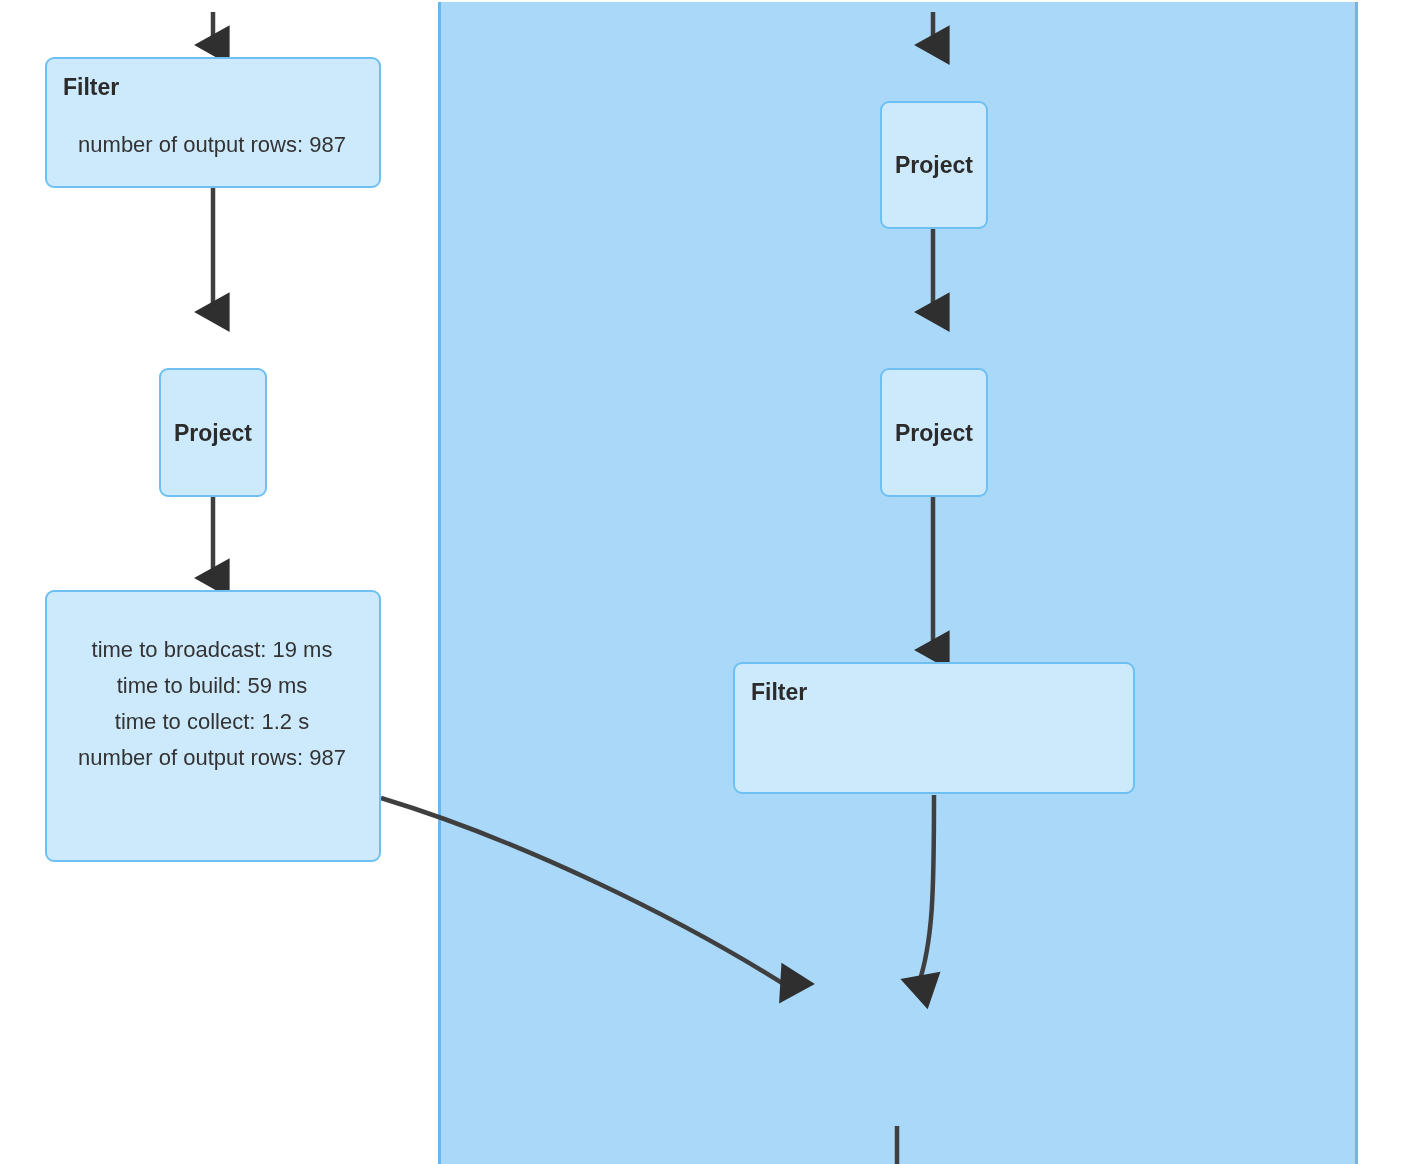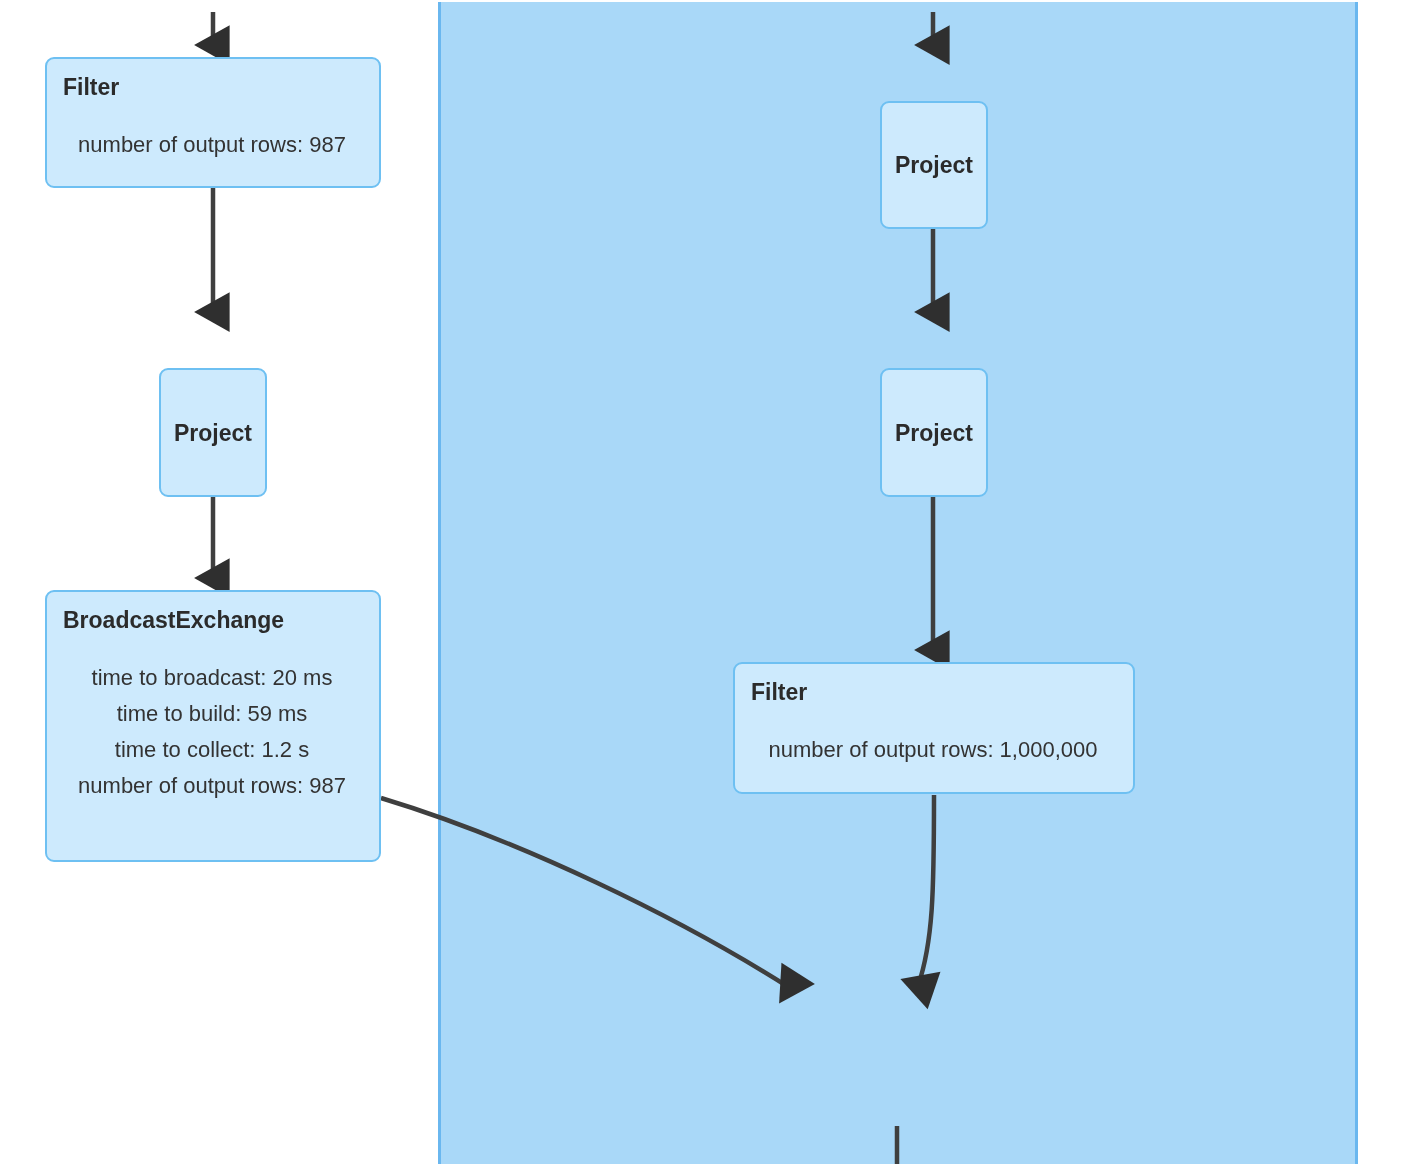--- a/index.html
+++ b/index.html
@@ -97,38 +97,34 @@
     <div class="metrics">
       <div>number of output rows: 987</div>
     </div>
   </div>
 
   <div class="node compact" style="left:159px;top:312px;width:108px;height:129px;">
     <div class="title">Project</div>
   </div>
 
   <div class="node labeled" style="left:45px;top:578px;width:336px;height:272px;">
-    <div class="title">BroadcastExchange</div>
     <div class="metrics">
-      <div>time to broadcast: 20 ms</div>
+      <div>time to broadcast: 19 ms</div>
       <div>time to build: 59 ms</div>
       <div>time to collect: 1.2 s</div>
       <div>number of output rows: 987</div>
     </div>
   </div>
 
   <div class="node compact" style="left:880px;top:45px;width:108px;height:128px;">
     <div class="title">Project</div>
   </div>
 
   <div class="node compact" style="left:880px;top:312px;width:108px;height:129px;">
     <div class="title">Project</div>
   </div>
 
   <div class="node labeled" style="left:733px;top:650px;width:402px;height:132px;">
     <div class="title">Filter</div>
-    <div class="metrics">
-      <div>number of output rows: 1,000,000</div>
-    </div>
   </div>
 
 
 </div>
 
 </body></html>

